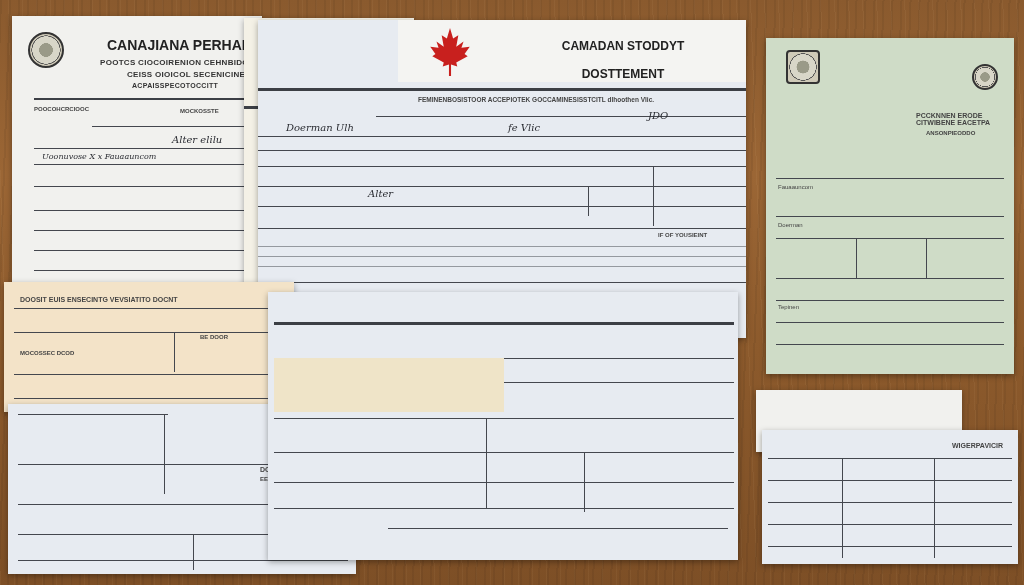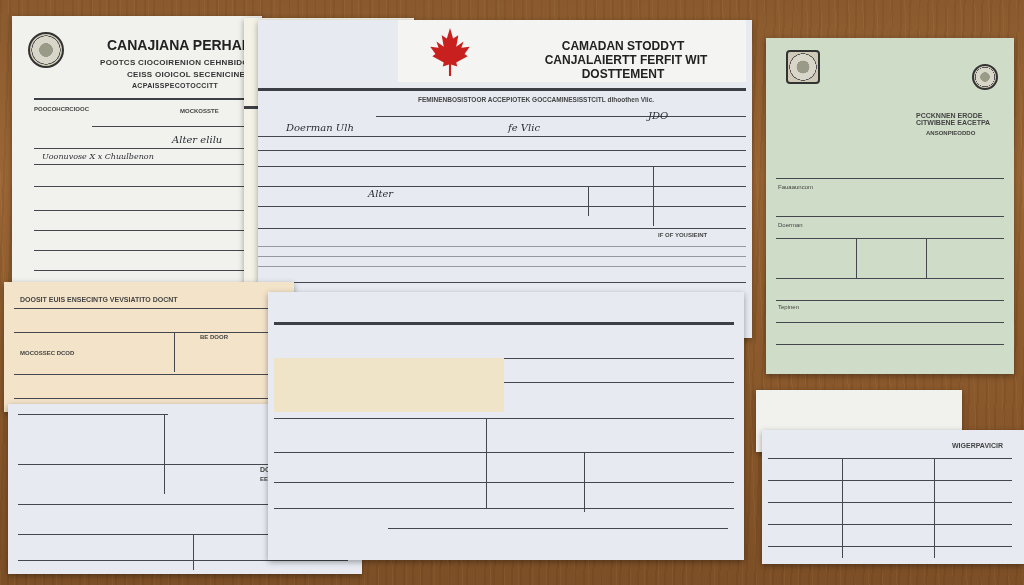--- a/index.html
+++ b/index.html
@@ -4,21 +4,21 @@
 <style>
   html,body{margin:0;padding:0;}
   body{width:1024px;height:585px;overflow:hidden;position:relative;
     background:
       repeating-linear-gradient(92deg, rgba(0,0,0,0.06) 0 2px, transparent 2px 9px),
       repeating-linear-gradient(88deg, rgba(255,220,170,0.05) 0 1px, transparent 1px 14px),
       linear-gradient(180deg,#8a5a2e 0%,#9b6635 30%,#8c5a2c 60%,#7d4f26 100%);
     font-family:"Liberation Sans",sans-serif;}
   .paper{position:absolute;box-shadow:0 2px 6px rgba(0,0,0,0.35);overflow:hidden;}
   .white{background:#f1f1ee;}
-  .blue{background:#e7ebf1;padding-left:6px;}
+  .blue{background:#e7ebf1;}
   .cream{background:#f3e3c8;}
   .green{background:#cfdcc7;}
   .ttl{position:absolute;font-weight:bold;color:#222;text-align:center;line-height:1.05;}
   .sub{position:absolute;font-size:9px;color:#333;font-weight:bold;letter-spacing:0.3px;}
   .line{position:absolute;background:#44474e;height:1px;}
   .thick{position:absolute;background:#3c3f45;height:4px;}
   .vline{position:absolute;background:#44474e;width:1px;}
   .txt{position:absolute;font-size:6px;color:#444;white-space:nowrap;}
   .seal{position:absolute;border-radius:50%;border:2px solid #333;background:radial-gradient(circle,#9a9a88 0 30%,#d8d6c8 31% 60%,#555 61% 64%,#cfcab8 65%);}
   .hand{position:absolute;font-family:"DejaVu Serif",serif;font-style:italic;color:#2b2d33;font-size:10px;white-space:nowrap;}
@@ -32,21 +32,21 @@
   <div class="ttl" style="left:95px;top:22px;font-size:14px;">CANAJIANA PERHAIH</div>
   <div class="sub" style="left:88px;top:42px;font-size:8px;">POOTCS CIOCOIRENION CEHNBIDOT</div>
   <div class="sub" style="left:115px;top:54px;font-size:8px;">CEISS OIOICOL SECENICINET</div>
   <div class="sub" style="left:120px;top:66px;font-size:7px;">ACPAISSPECOTOCCITT</div>
   <div class="thick" style="left:22px;top:82px;width:230px;height:2px;"></div>
   <div class="txt" style="left:22px;top:90px;font-weight:bold;">POOCOHCRCIOOC</div>
   <div class="txt" style="left:168px;top:92px;font-weight:bold;">MOCKOSSTE</div>
   <div class="line" style="left:80px;top:110px;width:170px;"></div>
   <div class="hand" style="left:160px;top:118px;">Alter elilu</div>
   <div class="line" style="left:22px;top:132px;width:230px;"></div>
-  <div class="hand" style="left:30px;top:136px;font-size:8px;">Uoonuvose X x Chuulbenon</div>
+  <div class="hand" style="left:30px;top:136px;font-size:8px;">Uoonuvose X x Fauaauncom</div>
   <div class="line" style="left:22px;top:148px;width:230px;"></div>
   <div class="line" style="left:22px;top:170px;width:230px;"></div>
   <div class="line" style="left:22px;top:194px;width:230px;"></div>
   <div class="line" style="left:22px;top:214px;width:230px;"></div>
   <div class="line" style="left:22px;top:234px;width:230px;"></div>
   <div class="line" style="left:22px;top:254px;width:230px;"></div>
 </div>
 
 <div class="paper" style="left:244px;top:18px;width:170px;height:270px;background:#f4f1e6;">
   <div class="ttl" style="left:18px;top:24px;width:80px;font-size:11px;transform:rotate(-8deg);text-align:left;">ARICAIAN CEOCOLOT 20T</div>
@@ -54,21 +54,20 @@
   <div class="thick" style="left:0;top:88px;width:170px;height:3px;"></div>
   <div class="txt" style="left:14px;top:97px;font-weight:bold;">MOLAZS CIOORE X ECENEICIECIOOR</div>
 </div>
 
 <div class="paper blue" style="left:258px;top:20px;width:488px;height:318px;">
   <div style="position:absolute;left:140px;top:0;width:348px;height:62px;background:#f4f4f2;"></div>
   <svg class="leaf" style="left:166px;top:6px;" width="52" height="52" viewBox="0 0 50 50">
     <path fill="#c8201e" d="M25 2 L28 12 L33 9 L31 20 L38 15 L36 21 L44 20 L39 27 L42 29 L31 35 L32 39 L26 37 L26 48 L24 48 L24 37 L18 39 L19 35 L8 29 L11 27 L6 20 L14 21 L12 15 L19 20 L17 9 L22 12 Z"></path>
   </svg>
   <div class="ttl" style="left:270px;top:20px;width:190px;font-size:12px;">CAMADAN STODDYT</div>
-  <div class="ttl" style="left:258px;top:34px;width:220px;font-size:12px;">CANJALAIERTT FERFIT WIT</div>
   <div class="ttl" style="left:270px;top:48px;width:190px;font-size:12px;">DOSTTEMENT</div>
   <div class="thick" style="left:0;top:68px;width:488px;height:3px;"></div>
   <div class="txt" style="left:160px;top:76px;font-weight:bold;font-size:6.5px;">FEMINENBOSISTOOR ACCEPIOTEK GOCCAMINESISSTCITL dlhoothen Vlic.</div>
   <div class="line" style="left:118px;top:96px;width:370px;"></div>
   <div class="hand" style="left:28px;top:102px;">Doerman Ulh</div>
   <div class="hand" style="left:250px;top:102px;">fe Vlic</div>
   <div class="hand" style="left:390px;top:90px;">JDO</div>
   <div class="line" style="left:0;top:116px;width:488px;"></div>
   <div class="line" style="left:0;top:130px;width:488px;"></div>
   <div class="line" style="left:0;top:146px;width:488px;"></div>

